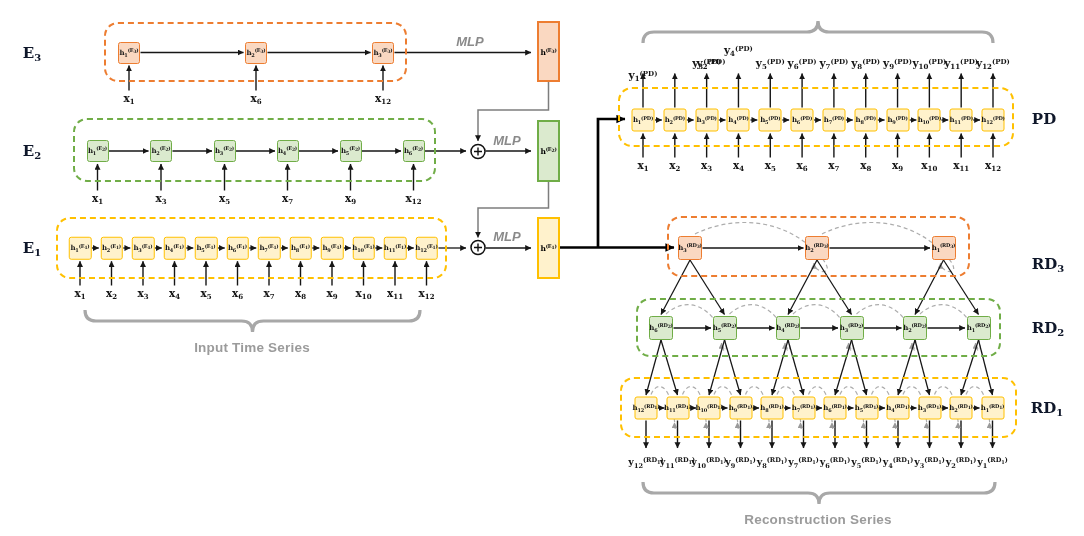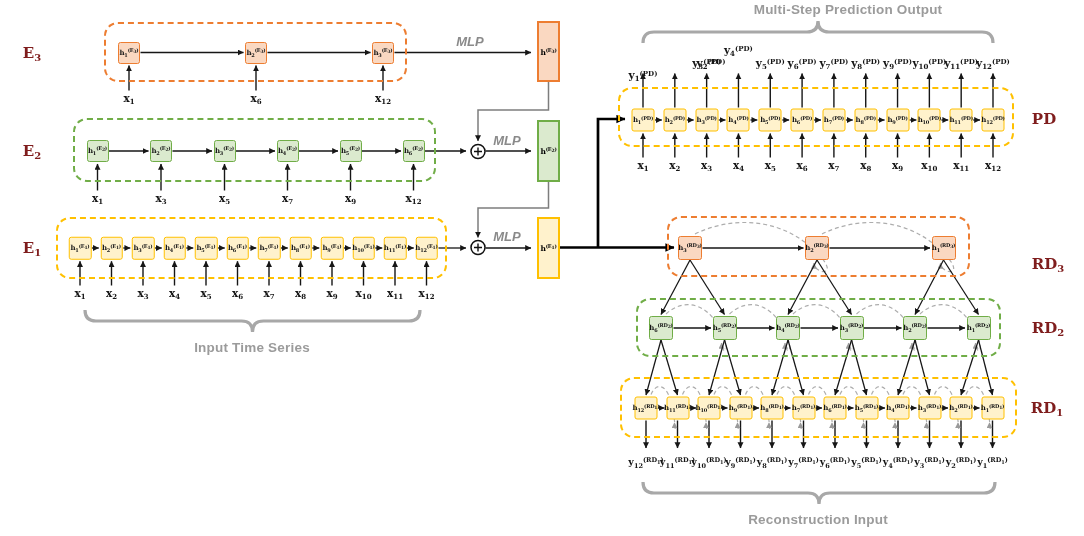--- a/index.html
+++ b/index.html
@@ -5,21 +5,21 @@
   html,body{margin:0;padding:0;background:#fff}
   #canvas{position:relative;width:1084px;height:536px;background:#fff;
           font-family:"DejaVu Serif",serif;overflow:hidden}
   .abs{position:absolute}
   .ctr{transform:translate(-50%,-50%);white-space:nowrap}
   svg#wires{position:absolute;left:0;top:0;z-index:1}
   .lay2{z-index:2}
   .lay3{z-index:3}
   .title{font:700 13.5px "Liberation Sans",sans-serif;color:#9b9b9b;letter-spacing:.2px}
   .mlp{font:italic 700 13px "Liberation Sans",sans-serif;color:#8a8a8a}
-  .rowlab{font:700 15px "DejaVu Serif",serif;color:#7f1d1d}
+  .rowlab{font:700 15px "DejaVu Serif",serif;color:#0f172a}
   .rowlab sub{font-size:10px;vertical-align:-3px}
   .dbox{border:2.2px dashed;border-radius:14px;background:transparent;box-sizing:border-box}
   .b-orange{border-color:#ED7D31}
   .b-green{border-color:#70AD47}
   .b-yellow{border-color:#FFC000}
   .cell{border:1.6px solid;border-radius:2.5px;display:flex;align-items:center;justify-content:center;
         color:#151515;box-sizing:border-box;font-weight:700}
   .sum{border:2px solid;display:flex;align-items:center;justify-content:center;box-sizing:border-box;font-weight:700}
   .c-orange{border-color:#ED7D31;background:#FAD8C1}
   .c-green{border-color:#70AD47;background:#DBEACE}
@@ -211,23 +211,22 @@
         <g>
           <circle cx="478" cy="247.5" r="7" fill="#fff" stroke="#111" stroke-width="1.5"></circle>
           <path d="M 474 247.5 H 482 M 478 243.5 V 251.5" stroke="#111" stroke-width="1.4"></path>
         </g>
         <path d="M 85 310 Q 85 321 96 321 L 241.5 321 Q 252.5 321 252.5 332 Q 252.5 321 263.5 321 L 409 321 Q 420 321 420 310" stroke="#a8a8a8" stroke-width="3.2" fill="none"></path>
         <path d="M 643 43 Q 643 32 654 32 L 807 32 Q 818 32 818 21 Q 818 32 829 32 L 982 32 Q 993 32 993 43" stroke="#a8a8a8" stroke-width="3.2" fill="none"></path>
         <path d="M 643 482 Q 643 493 654 493 L 808 493 Q 819 493 819 504 Q 819 493 830 493 L 984 493 Q 995 493 995 482" stroke="#a8a8a8" stroke-width="3.2" fill="none"></path>
       </g>
   </svg>
 
-  <div class="abs ctr title" style="left:848px;top:9px">Multi-Step Prediction Output</div>
   <div class="abs ctr title" style="left:252px;top:347px">Input Time Series</div>
-  <div class="abs ctr title" style="left:818px;top:519px">Reconstruction Input</div>
+  <div class="abs ctr title" style="left:818px;top:519px">Reconstruction Series</div>
 
   <div class="abs ctr mlp lay3" style="left:470px;top:41px">MLP</div>
   <div class="abs ctr mlp lay3" style="left:507px;top:140px">MLP</div>
   <div class="abs ctr mlp lay3" style="left:507px;top:236px">MLP</div>
 
   <div class="abs ctr rowlab lay3" style="left:32px;top:53px"><span>E</span><sub>3</sub></div>
   <div class="abs ctr rowlab lay3" style="left:32px;top:151px"><span>E</span><sub>2</sub></div>
   <div class="abs ctr rowlab lay3" style="left:32px;top:248px"><span>E</span><sub>1</sub></div>
   <div class="abs ctr rowlab lay3" style="left:1044px;top:119px"><span>PD</span><sub></sub></div>
   <div class="abs ctr rowlab lay3" style="left:1048px;top:264px"><span>RD</span><sub>3</sub></div>

